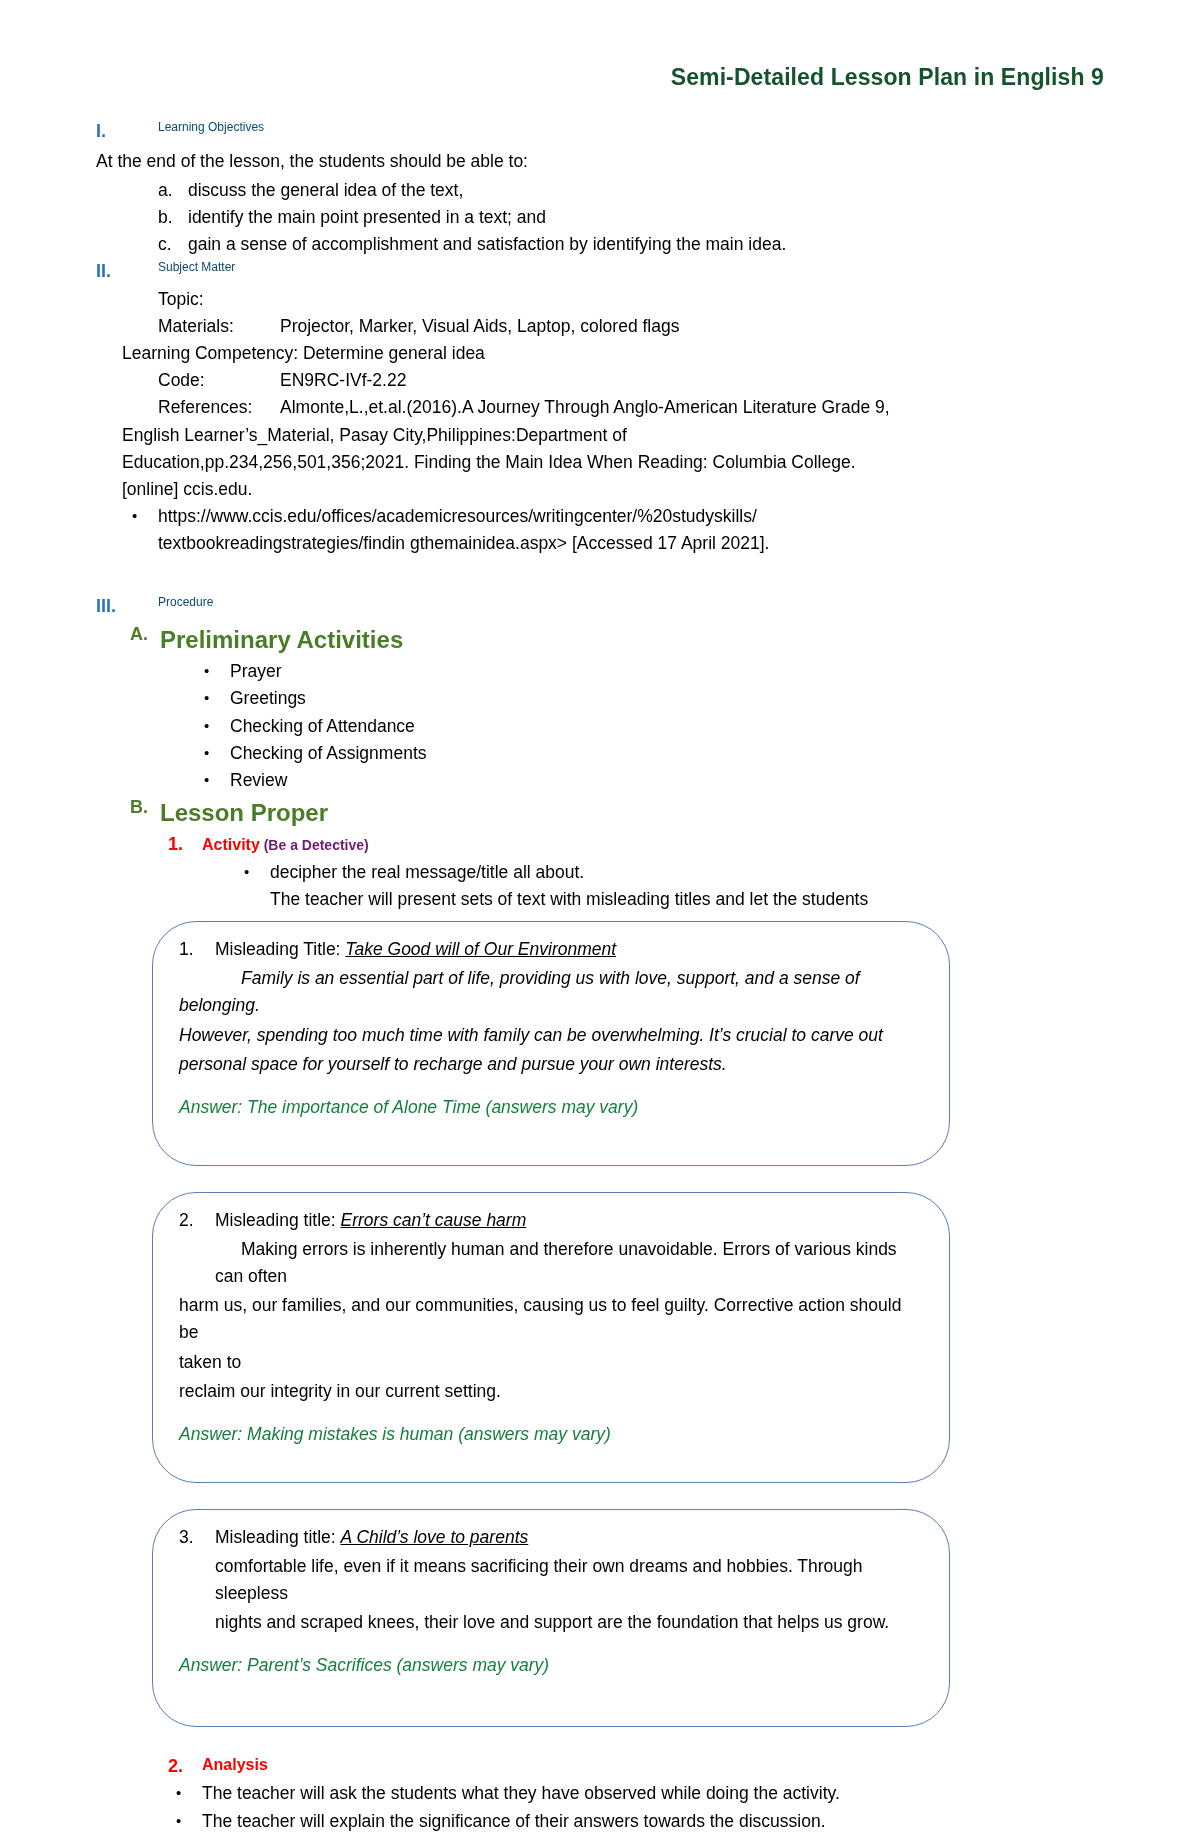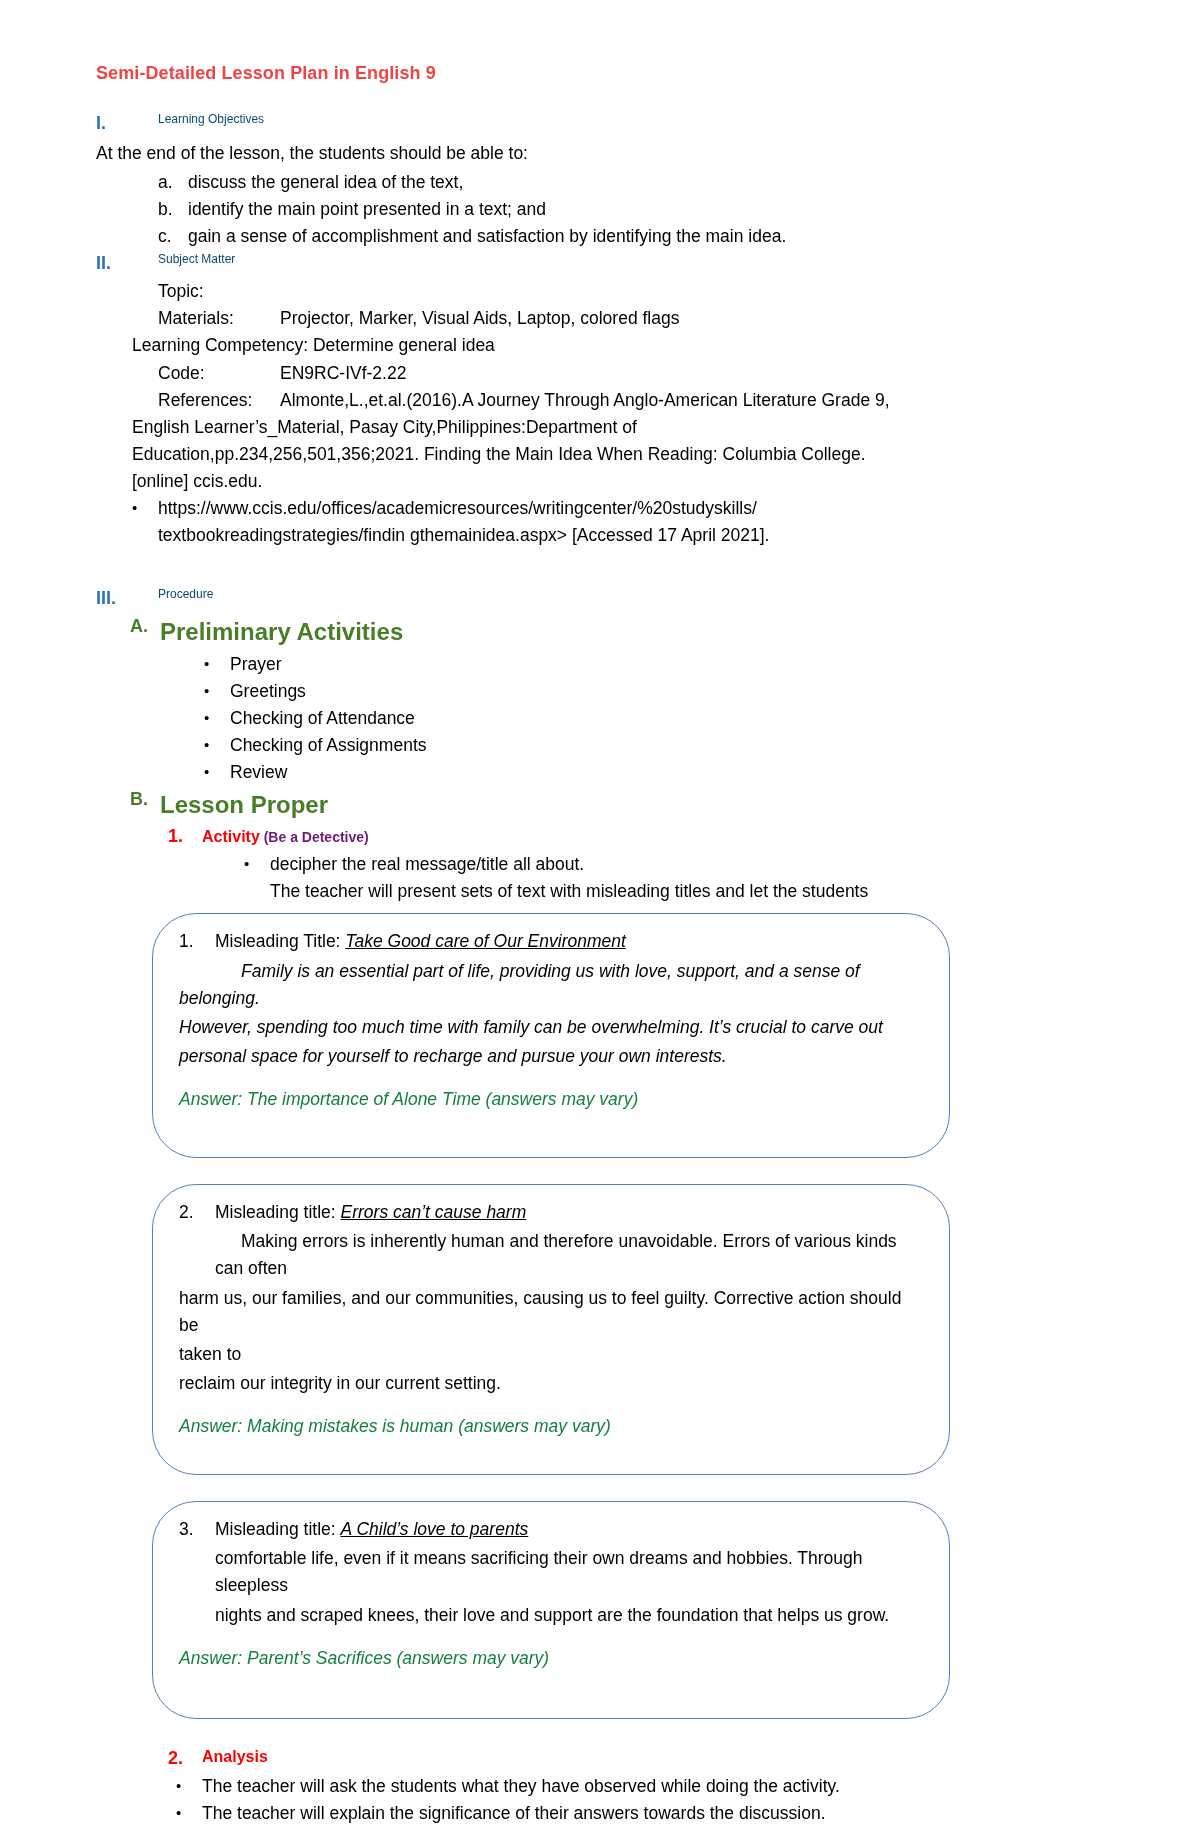--- a/index.html
+++ b/index.html
@@ -16,24 +16,24 @@
     line-height: 1.55;
     position: relative;
     overflow: hidden;
   }
   .page {
     padding: 46px 96px 0 96px;
     box-sizing: border-box;
     width: 1200px;
   }
   .doc-title {
-    text-align: left;
-    font-weight: bold;
-    color: #ef4444;
-    font-size: 18px;
+    text-align: right;
+    font-weight: bold;
+    color: #14532d;
+    font-size: 23px;
     letter-spacing: .1px;
     margin: 14px 0 22px 0;
   }
   
   .sec {
     display: flex;
     align-items: flex-start;
   }
   .sec-num {
     width: 62px;
@@ -62,21 +62,21 @@
     width: 30px;
     flex: 0 0 30px;
   }
   
   .kv {
     display: flex;
     margin-left: 62px;
   }
   .kv-key { width: 122px; flex: 0 0 122px; }
   .kv-val { flex: 1 1 auto; }
-  .plainline { margin-left: 36px; }
+  .plainline { margin-left: 26px; }
   
   .bullet {
     display: flex;
     align-items: flex-start;
   }
   .bullet .dot {
     width: 34px;
     flex: 0 0 34px;
     text-align: left;
     padding-left: 8px;
@@ -277,21 +277,21 @@
         <div>The teacher will present sets of text with misleading titles and let the students</div>
       </div>
     </div>
   </div>
 
   <div class="rbox b1">
     <div class="mt-row">
       <div class="mt-num">1.</div>
       <div class="mt-label">
         <span>Misleading Title:</span>
-        <span class="u ital">Take Good care of Our Environment</span>
+        <span class="u ital">Take Good will of Our Environment</span>
       </div>
     </div>
     <div class="box-p indent ital">Family is an essential part of life, providing us with love, support, and a sense of belonging.</div>
     <div class="box-p ital">However, spending too much time with family can be overwhelming. It’s crucial to carve out</div>
     <div class="box-p ital">personal space for yourself to recharge and pursue your own interests.</div>
     <div class="answer">Answer: The importance of Alone Time (answers may vary)</div>
   </div>
 
   <div class="rbox b2">
     <div class="mt-row">

